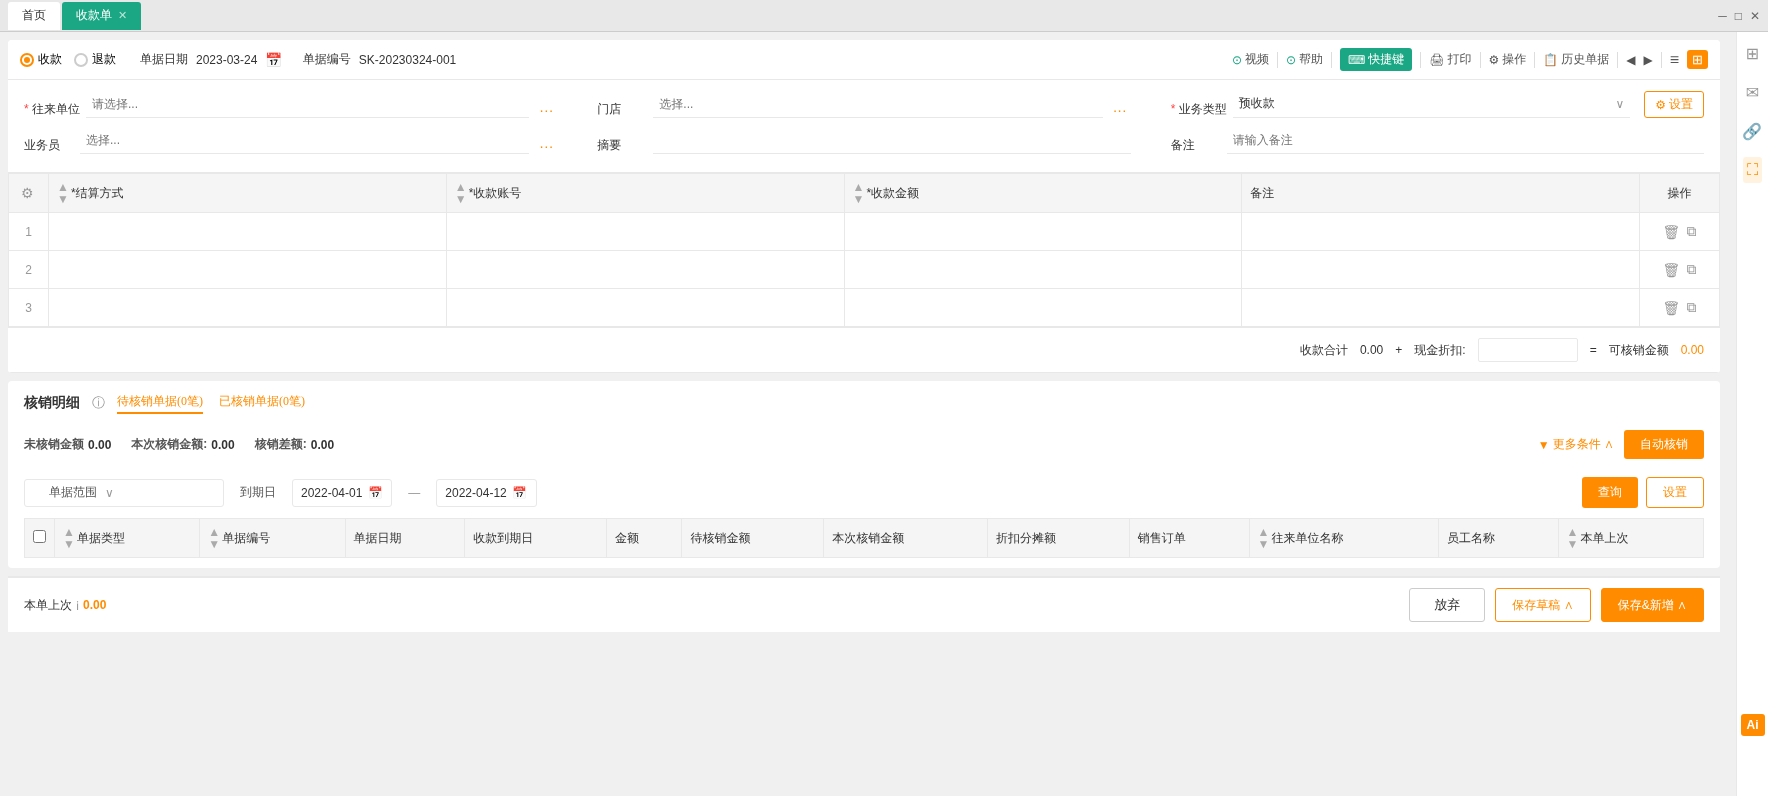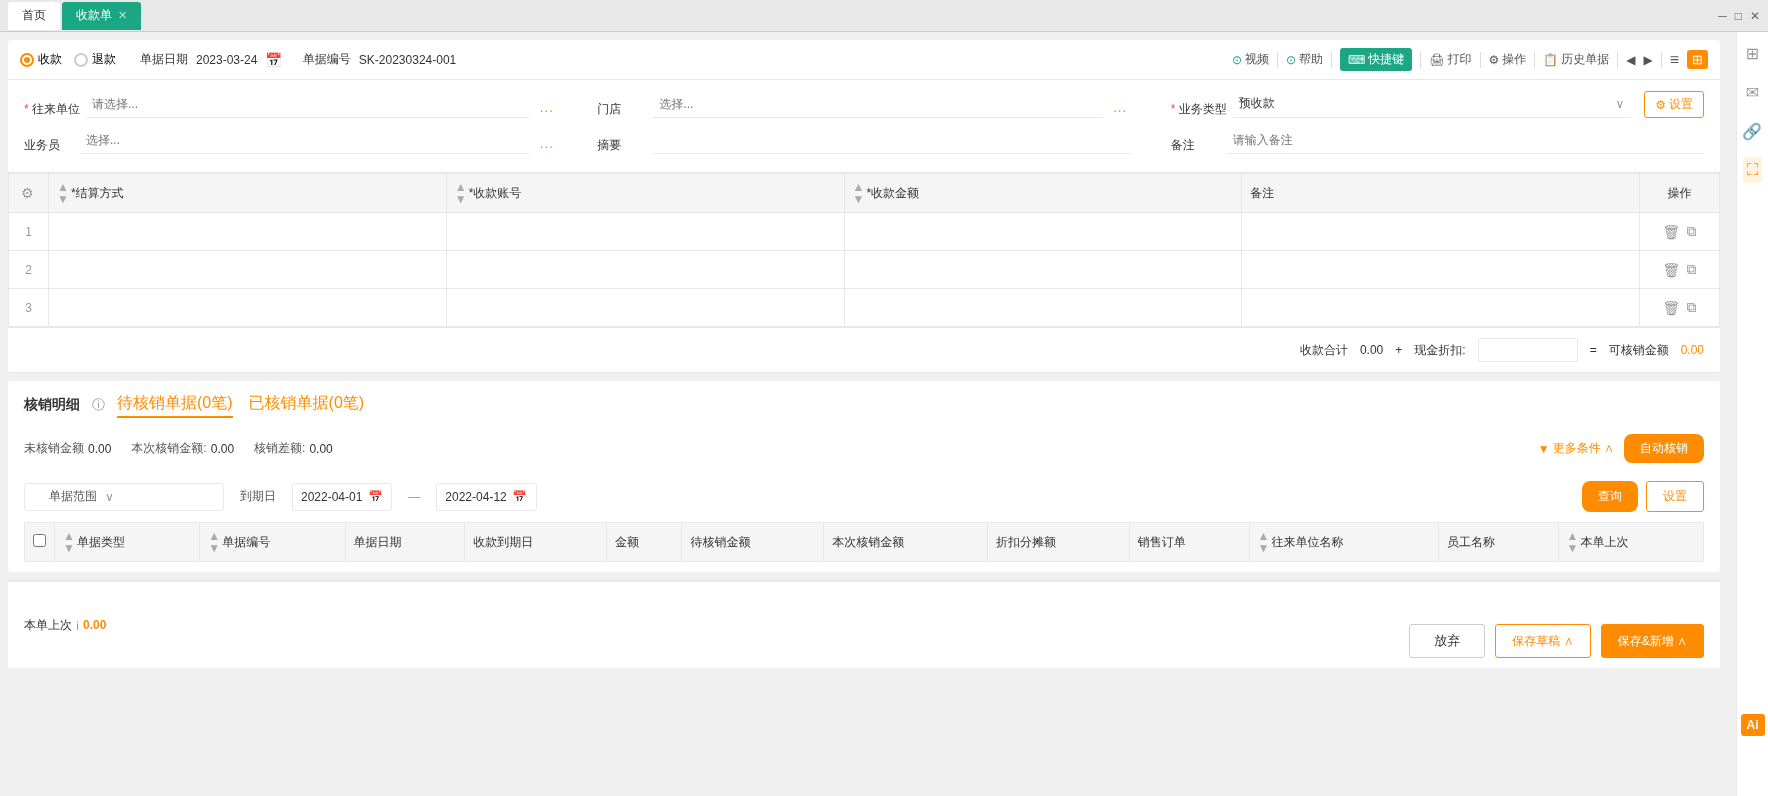--- a/index.html
+++ b/index.html
@@ -233,59 +233,61 @@
       font-size: 14px;
       font-weight: 600;
       color: #333;
     }
     .section-tabs {
       display: flex; gap: 16px;
     }
     .section-tab {
       cursor: pointer;
       color: #FF8C00;
-      font-size: 16px;
+      font-size: 12px;
       padding: 2px 0;
+      font-family: Liberation Serif, serif;
     }
     .section-tab.active {
       color: #FF8C00;
       border-bottom: 2px solid #FF8C00;
     }
     .info-icon {
       color: #999; cursor: pointer; font-size: 13px;
     }
 
     
     .stats-row {
       display: flex; align-items: center; gap: 20px;
       margin-bottom: 12px;
       padding: 6px 0;
     }
     .stat-item {
       display: flex; align-items: center; gap: 4px;
       color: #555;
+      font-weight: bold;
     }
     .stat-label { color: #555; }
     .stat-value { color: #333; }
 
     
     .filter-row {
       display: flex; align-items: center;
       margin-bottom: 10px;
       gap: 16px;
     }
     .filter-actions {
       margin-left: auto;
       display: flex; gap: 8px;
     }
     .btn-orange {
       background: #FF8C00;
       color: #fff;
       border: none;
-      border-radius: 8px;
+      border-radius: 3px;
       padding: 6px 16px;
       cursor: pointer;
       font-size: 12px;
     }
     .btn-outline {
       background: #fff;
       color: #FF8C00;
       border: 1px solid #FF8C00;
       border-radius: 3px;
       padding: 6px 16px;
@@ -338,21 +340,21 @@
 
     
     .page-footer {
       display: flex; align-items: center;
       padding: 10px 16px;
       background: #fff;
       border-top: 2px solid #e8e8e8;
       margin-top: 0;
     }
     .footer-info { color: #333; display: flex; align-items: center; gap: 4px; }
-    .footer-actions { margin-left: auto; display: flex; gap: 10px; margin-top: 32px; }
+    .footer-actions { margin-left: auto; display: flex; gap: 10px; }
     .btn-abandon {
       background: #fff;
       border: 1px solid #ccc;
       border-radius: 3px;
       padding: 7px 24px;
       cursor: pointer;
       color: #333;
       font-size: 13px;
     }
     .btn-save-draft {

